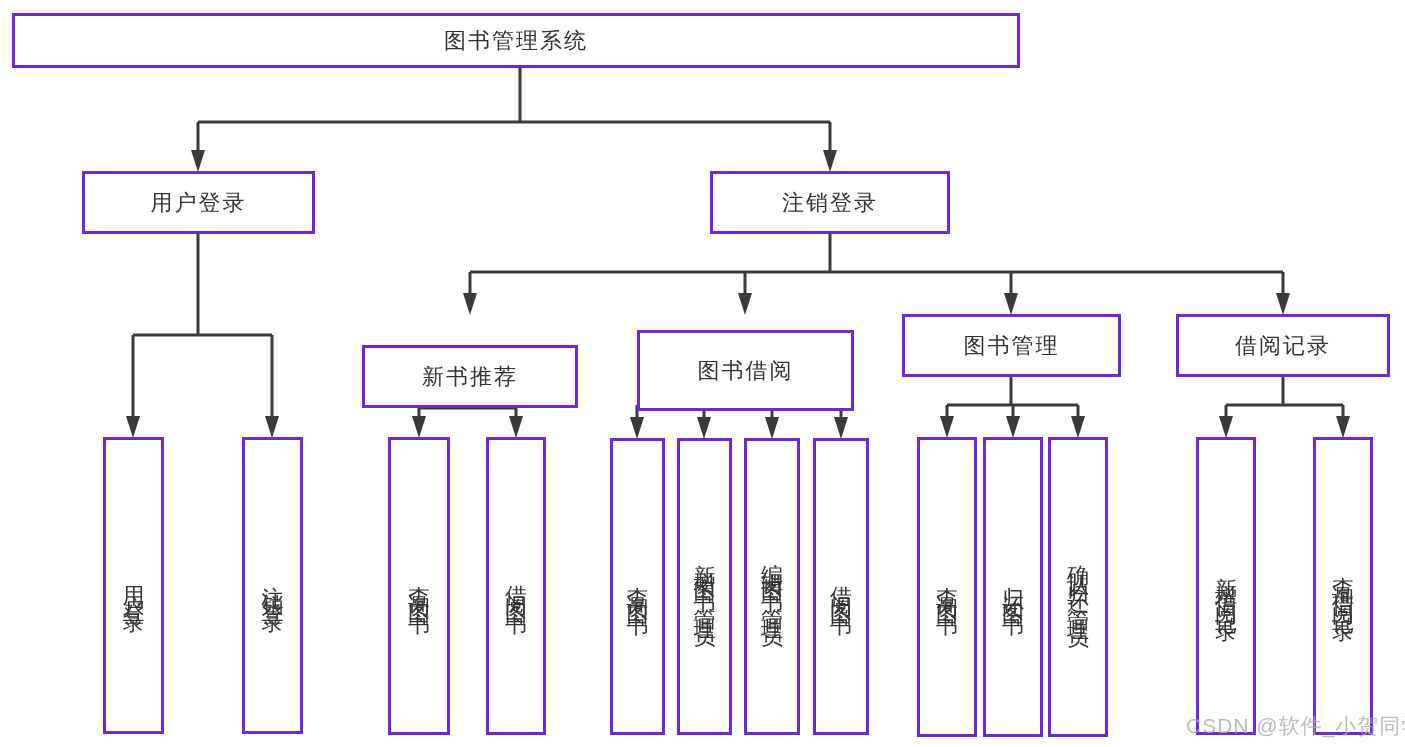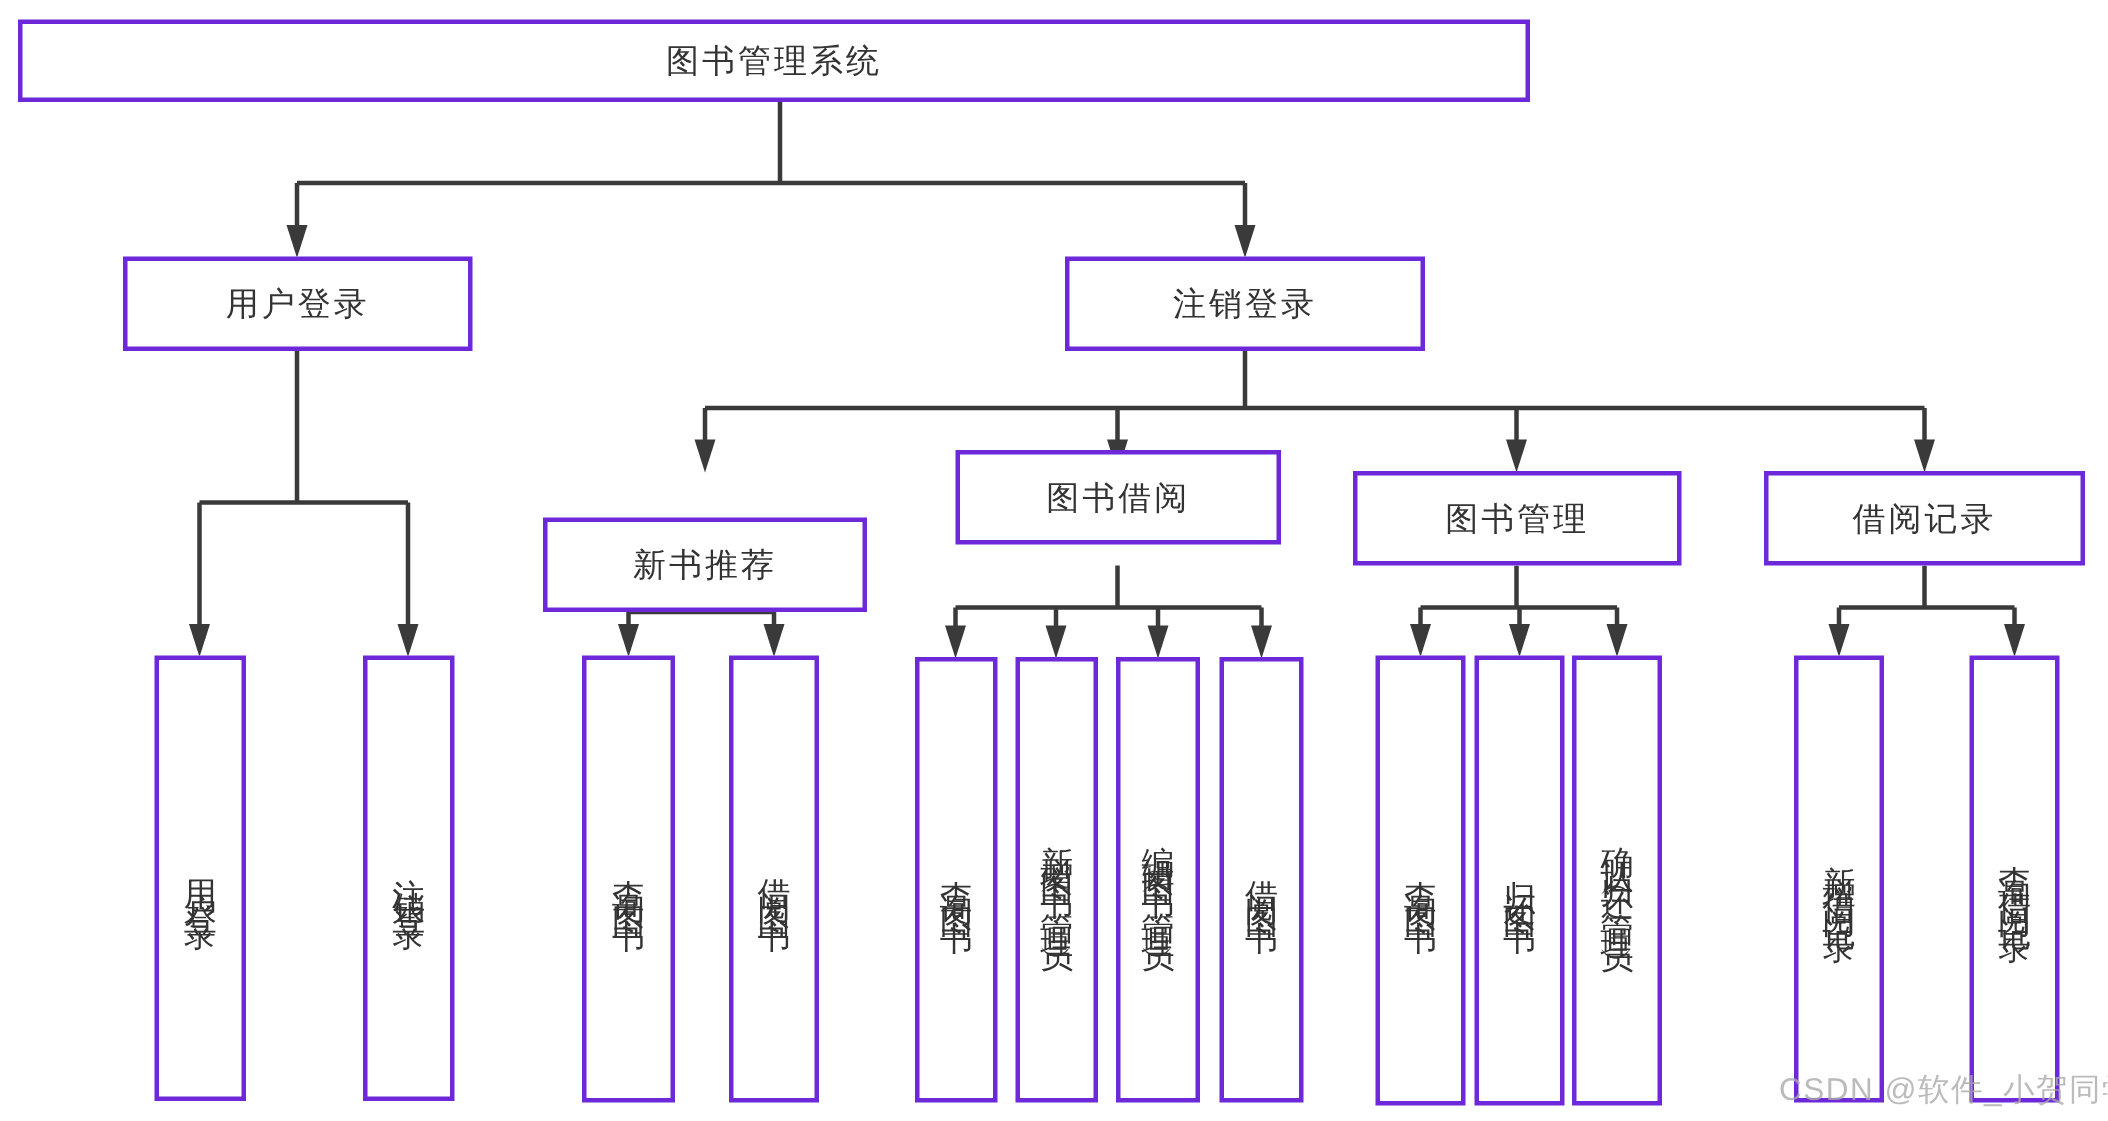--- a/index.html
+++ b/index.html
@@ -100,21 +100,21 @@
   <div class="box hbox" style="left:82px; top:171px; width:233px; height:63px;">
     <span>用户登录</span>
   </div>
   <div class="box hbox" style="left:710px; top:171px; width:240px; height:63px;">
     <span>注销登录</span>
   </div>
 
   <div class="box hbox" style="left:362px; top:314px; width:216px; height:63px;margin-top:31px;">
     <span>新书推荐</span>
   </div>
-  <div class="box hbox" style="left:637px; top:300px; width:217px; height:63px;">
+  <div class="box hbox" style="left:637px; top:330px; width:217px; height:81px;">
     <span>图书借阅</span>
   </div>
   <div class="box hbox" style="left:902px; top:314px; width:219px; height:63px;">
     <span>图书管理</span>
   </div>
   <div class="box hbox" style="left:1176px; top:314px; width:214px; height:63px;">
     <span>借阅记录</span>
   </div>
 
   <div class="box vbox" style="left:103px; top:437px; width:61px; height:297px;">

